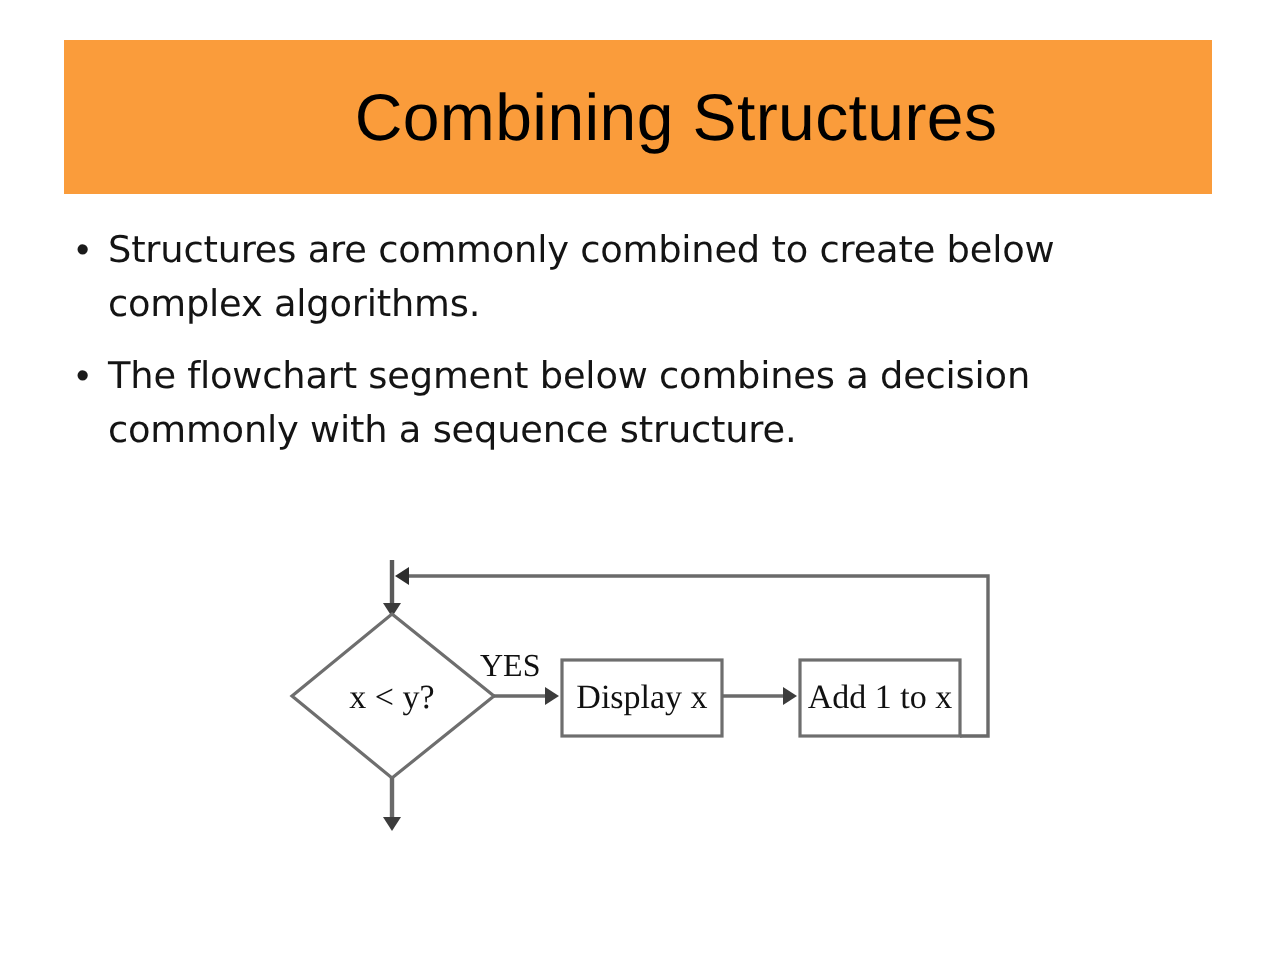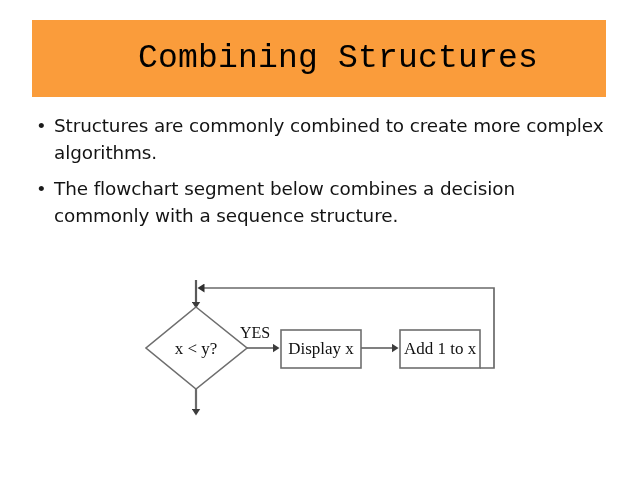--- a/index.html
+++ b/index.html
@@ -22,21 +22,21 @@
     left: 32px;
     top: 20px;
     width: 574px;
     height: 77px;
     background: #fa9c3b;
     display: flex;
     align-items: center;
     justify-content: center;
   }
   #title-text {
-    font-family: Liberation Mono, monospace;
+    font-family: Liberation Sans, sans-serif;
     font-size: 33px;
     font-weight: 400;
     color: #000000;
     letter-spacing: 0.2px;
     line-height: 1;
     white-space: nowrap;
     margin-left: 38px;
   }
 
   
@@ -96,21 +96,21 @@
 <body>
 
 <div id="title-banner">
   <div id="title-text">Combining Structures</div>
 </div>
 
 <div id="bullet-list">
 
   <div class="bullet-item">
     <span class="bullet-marker">•</span>
-    <span class="bullet-text">Structures are commonly combined to create more complex algorithms.</span>
+    <span class="bullet-text">Structures are commonly combined to create below complex algorithms.</span>
   </div>
 
   <div class="bullet-item">
     <span class="bullet-marker">•</span>
     <span class="bullet-text">The flowchart segment below combines a decision commonly with a sequence structure.</span>
   </div>
 
 </div>
 
 <div id="flowchart">

